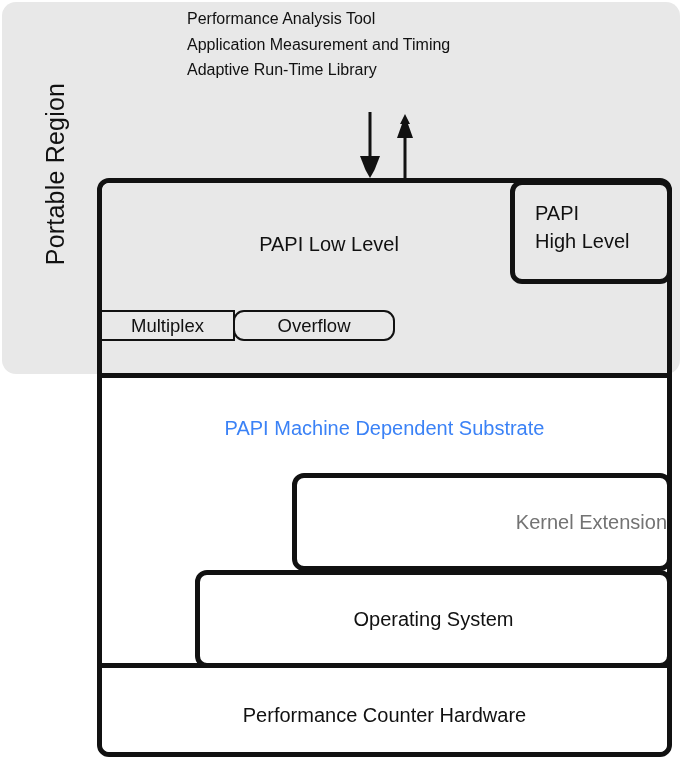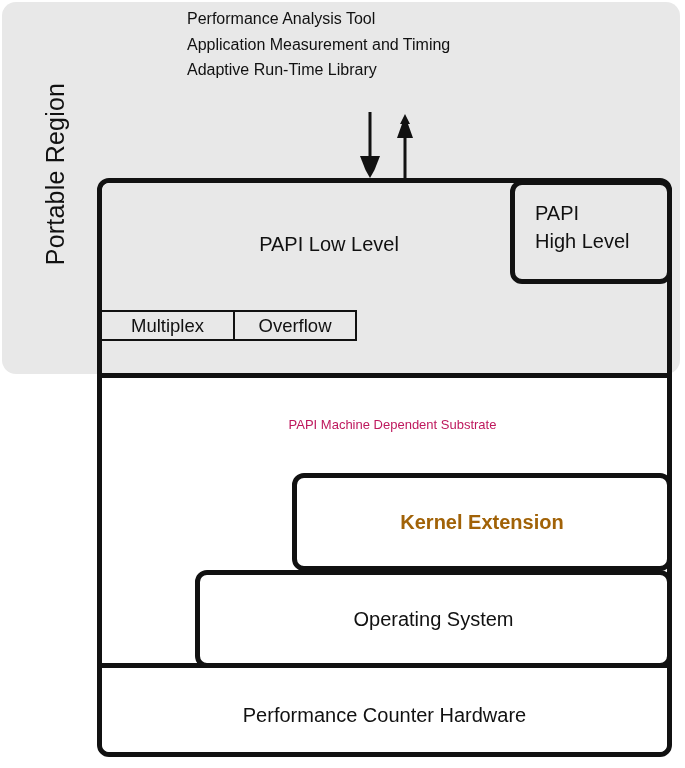--- a/index.html
+++ b/index.html
@@ -123,64 +123,62 @@
     border: 2px solid #111;
     box-sizing: border-box;
     background: #e8e8e8;
     font-size: 18.5px;
     display: flex;
     align-items: center;
     justify-content: center;
     color: #111;
   }
   #multiplex-box { left: -2px;  top: 127px; width: 135px; height: 31px; }
-  #overflow-box  { left: 131px; top: 127px; width: 124px; height: 31px; }
+  #overflow-box  { left: 131px; top: 127px; width: 162px; height: 31px; border-radius: 11px; }
   #timer-box     { left: -2px;  top: 157px; width: 274px; height: 33px; }
 
   
   #substrate-band {
     position: absolute;
     left: 0px;
     top: 190px;
     right: 0px;
     height: 290px;
     background: #ffffff;
     border-top: 5px solid #111;
     box-sizing: border-box;
   }
   #substrate-label {
     position: absolute;
     left: 0;
     top: 39px;
     width: 100%;
     text-align: center;
-    font-size: 13px;
-    color: #be185d;
-    margin-left: 8px;
+    font-size: 20px;
+    color: #3b82f6;
   }
 
   
   #kernel-box {
     position: absolute;
     left: 190px;
     top: 290px;
     width: 380px;
     height: 98px;
     border: 5px solid #111;
     border-radius: 12px;
     box-sizing: border-box;
     background: #ffffff;
   }
   #kernel-label {
     position: absolute;
     left: 0; top: 33px; width: 100%;
-    text-align: center;
-    font-size: 20px;
-    color: #a16207;
-    font-weight: bold;
+    text-align: right;
+    font-size: 20px;
+    color: #737373;
   }
 
   
   #os-box {
     position: absolute;
     left: 93px;
     top: 387px;
     width: 477px;
     height: 98px;
     border: 5px solid #111;

